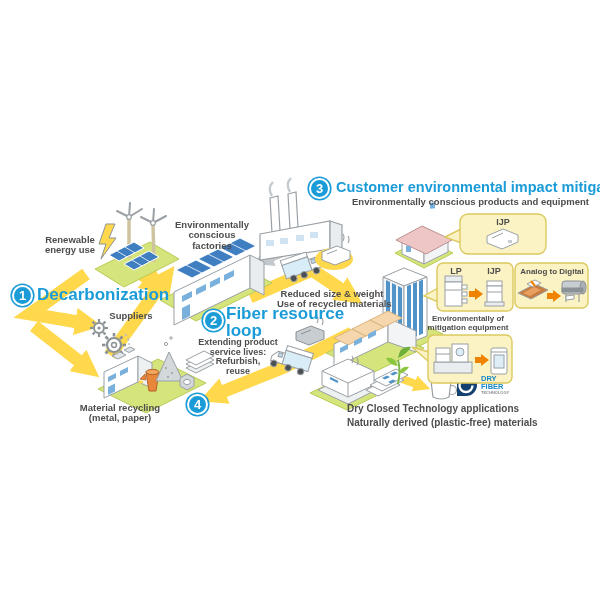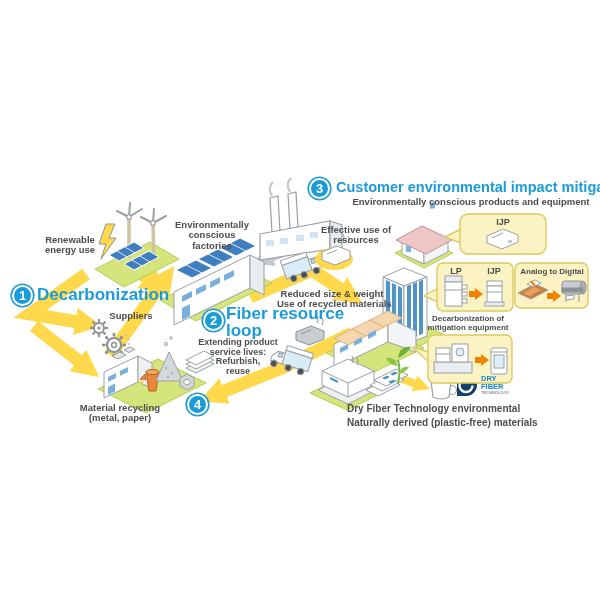--- a/index.html
+++ b/index.html
@@ -336,21 +336,21 @@
     <g stroke="#9aa0a5" stroke-width="1">
       <rect x="491" y="348" width="16" height="26" rx="2" fill="#fff"></rect>
       <rect x="494" y="355" width="10" height="13" fill="#ddeef8"></rect>
       <line x1="491" y1="352" x2="507" y2="352"></line>
     </g>
   </g>
 </svg>
 
 <div class="num" style="left:309px;top:178px">3</div>
 <div class="heading" style="left:336px;top:180px;font-size:14.5px">Customer environmental impact mitigation</div>
-<div class="lbl" style="left:352px;top:197px;width:238px;text-align:center">Environmentally conscious products and equipment</div>
+<div class="lbl" style="left:352px;top:197px;width:238px;text-align:left">Environmentally conscious products and equipment</div>
 
 <div class="num" style="left:12px;top:285px">1</div>
 <div class="heading" style="left:37px;top:286px;font-size:17px">Decarbonization</div>
 
 <div class="num" style="left:203px;top:310px">2</div>
 <div class="heading" style="left:226px;top:305px;font-size:17px">Fiber resource</div>
 <div class="heading" style="left:226px;top:322px;font-size:17px">loop</div>
 
 <div class="num" style="left:187px;top:394px">4</div>
 
@@ -360,51 +360,47 @@
 </div>
 
 <div class="lbl" style="left:96px;top:311px;width:70px">Suppliers</div>
 
 <div class="lbl" style="left:170px;top:220px;width:84px">
   <div>Environmentally</div>
   <div>conscious</div>
   <div>factories</div>
 </div>
 
-<div class="lbl" style="left:316px;top:225px;width:80px">
-  <div>Effective use of</div>
-  <div>resources</div>
-</div>
 
 <div class="lbl" style="left:277px;top:289px;width:110px">
   <div>Reduced size &amp; weight</div>
   <div>Use of recycled materials</div>
 </div>
 
 <div class="lbl s9" style="left:186px;top:338px;width:104px">
   <div>Extending product</div>
   <div>service lives:</div>
   <div>Refurbish,</div>
   <div>reuse</div>
 </div>
 
 <div class="lbl" style="left:68px;top:403px;width:104px">
   <div>Material recycling</div>
   <div>(metal, paper)</div>
 </div>
 
-<div class="lbl s10 left" style="left:347px;top:404px">Dry Fiber Technology environmental</div>
+<div class="lbl s10 left" style="left:347px;top:404px">Dry Closed Technology applications</div>
 <div class="lbl s10 left" style="left:347px;top:418px">Naturally derived (plastic-free) materials</div>
 
 <div class="lbl s9" style="left:460px;top:218px;width:86px">IJP</div>
 <div class="lbl s9" style="left:444px;top:267px;width:24px">LP</div>
 <div class="lbl s9" style="left:480px;top:267px;width:28px">IJP</div>
 <div class="lbl s8" style="left:516px;top:268px;width:72px">Analog to Digital</div>
 <div class="lbl s8" style="left:420px;top:315px;width:96px">
-  <div>Decarbonization of</div>
+  <div>Environmentally of</div>
   <div>mitigation equipment</div>
 </div>
 
 <div class="logo-txt" style="left:481px;top:375px;font-size:7.5px">DRY</div>
 <div class="logo-txt" style="left:481px;top:383px;font-size:7.5px">FIBER</div>
 <div class="logo-txt" style="left:481px;top:391px;font-size:4px;color:#8a8f94">TECHNOLOGY</div>
 
 </div>
 
 </body></html>

